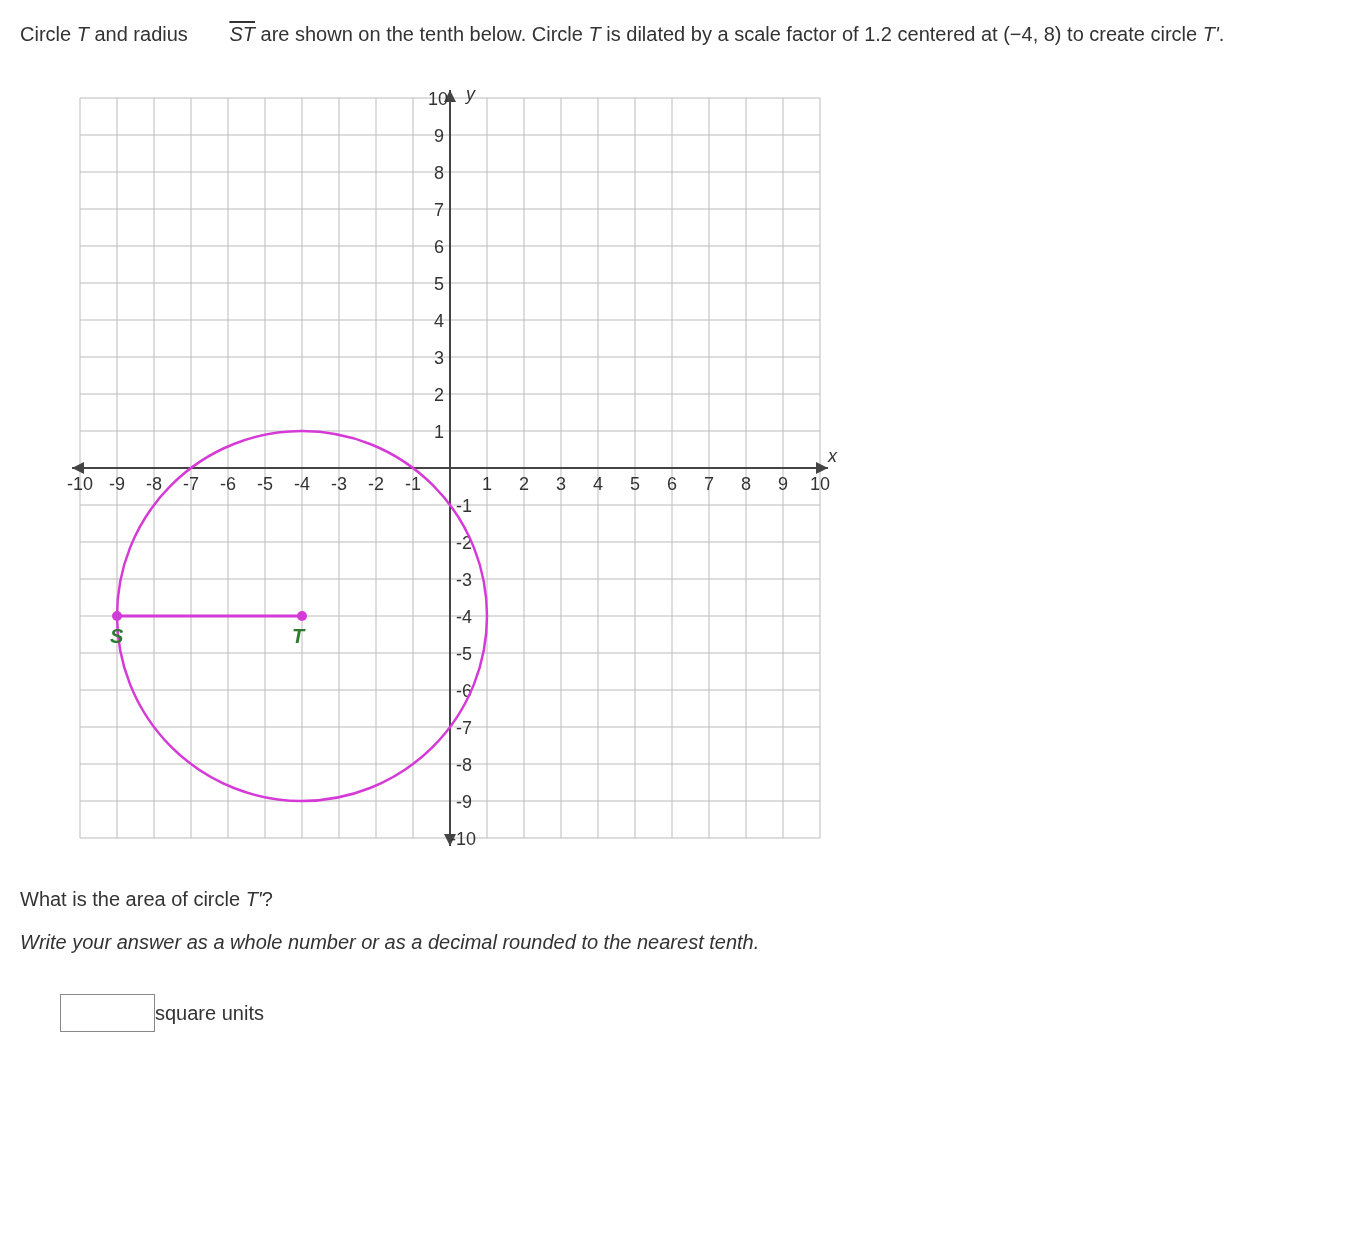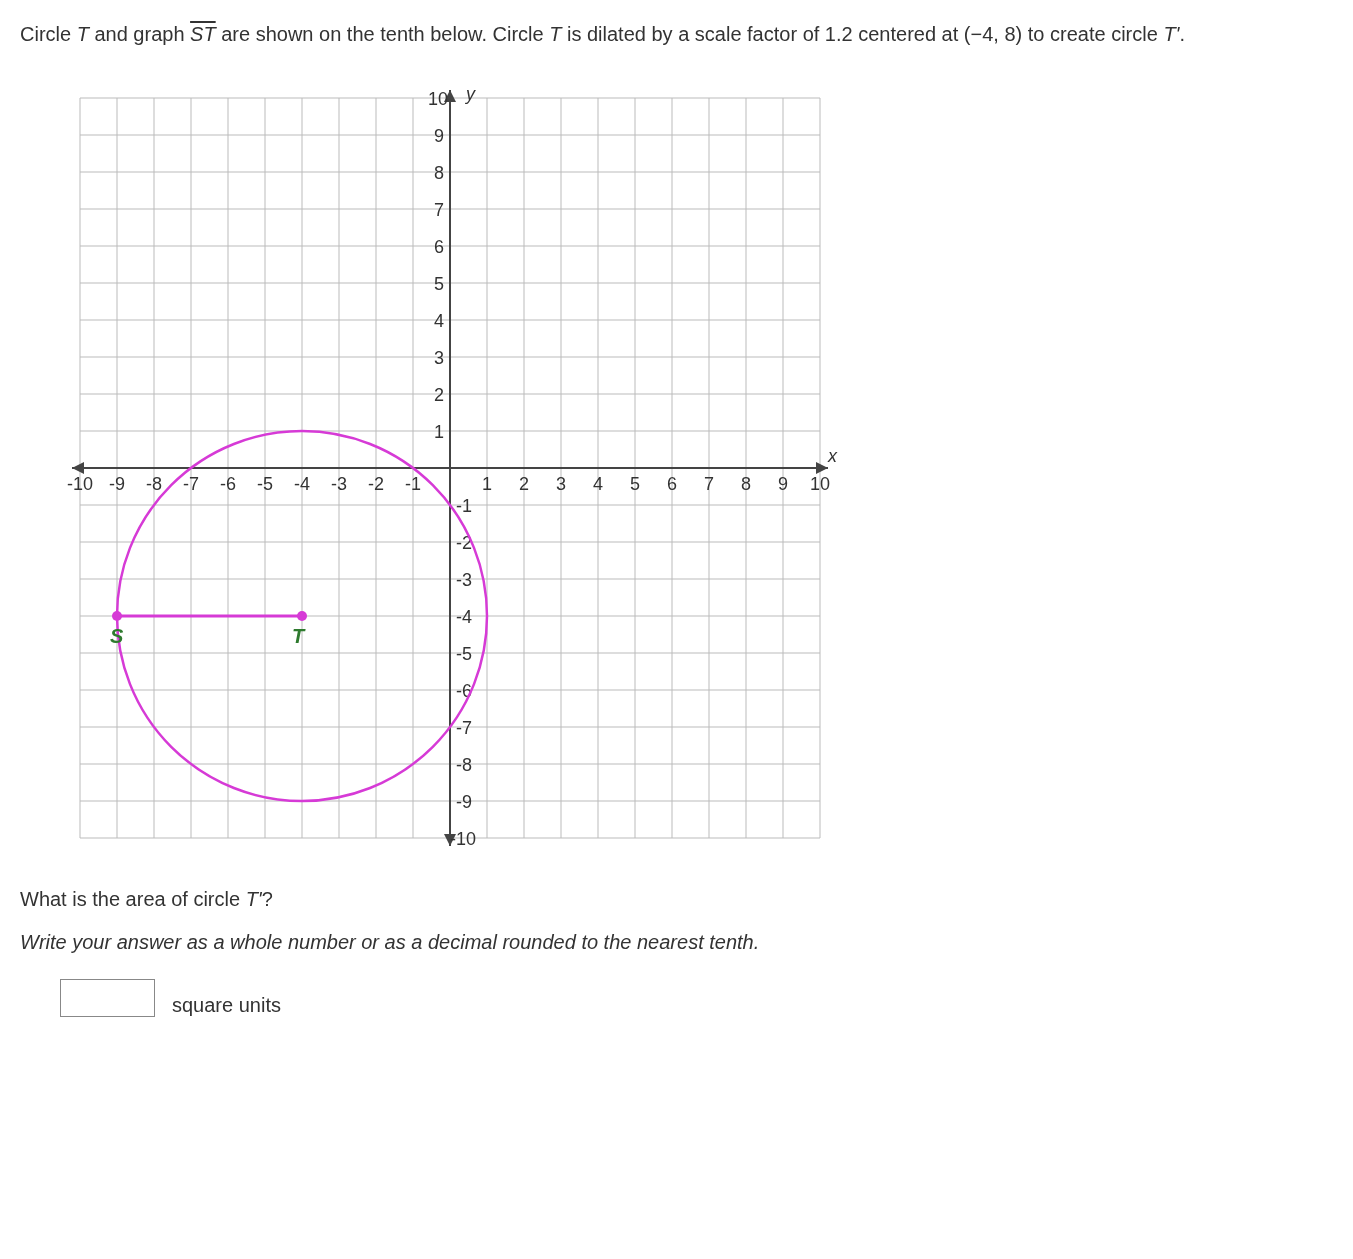--- a/index.html
+++ b/index.html
@@ -12,54 +12,55 @@
     width: 1313px;
   }
   .problem-text {
     line-height: 1.4;
     margin-bottom: 30px;
   }
   .italic { font-style: italic; }
   .overline {
     text-decoration: overline;
     font-style: italic;
+    margin-left: 36px;
   }
   .graph-container {
     margin: 20px 0 20px 40px;
     position: relative;
   }
   svg { display: block; }
   .question-text {
     margin-top: 18px;
     margin-bottom: 20px;
   }
   .instruction {
     font-style: italic;
-    margin-bottom: 25px;
+    margin-bottom: 40px;
   }
   .answer-row {
     display: flex;
-    align-items: flex-end;
-    gap: 17px;
+    align-items: center;
+    gap: 0;
     margin-left: 40px;
   }
   .answer-input {
     width: 85px;
     height: 32px;
     border: 1px solid #888;
     font-size: 18px;
     padding: 2px 4px;
   }
   text { font-family: Verdana, Geneva, sans-serif; }
 </style>
 </head>
 <body>
 
 <div class="problem-text">
-  <span>Circle </span><span class="italic">T</span><span> and graph </span><span class="overline">ST</span><span> are shown on the tenth below. Circle </span><span class="italic">T</span><span> is dilated by a scale factor of 1.2 centered at (−4, 8) to create circle </span><span class="italic">T'</span><span>.</span>
+  <span>Circle </span><span class="italic">T</span><span> and radius </span><span class="overline">ST</span><span> are shown on the tenth below. Circle </span><span class="italic">T</span><span> is dilated by a scale factor of 1.2 centered at (−4, 8) to create circle </span><span class="italic">T'</span><span>.</span>
 </div>
 
 <div class="graph-container">
 <svg width="780" height="790" viewBox="0 0 780 790">
 
   <g>
 
     <line x1="20" y1="20" x2="20" y2="760" stroke="#bbb" stroke-width="1"></line>
     <line x1="57" y1="20" x2="57" y2="760" stroke="#bbb" stroke-width="1"></line>
     <line x1="94" y1="20" x2="94" y2="760" stroke="#bbb" stroke-width="1"></line>

